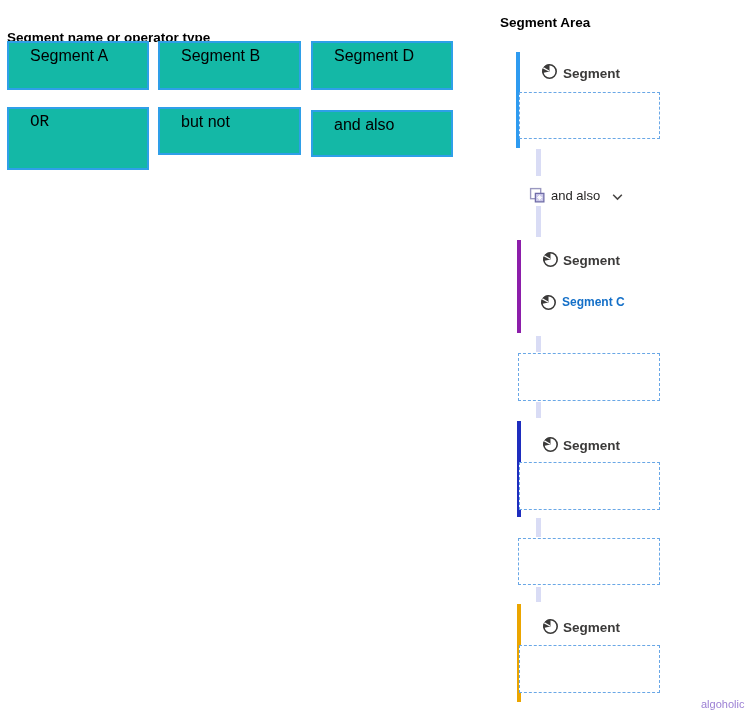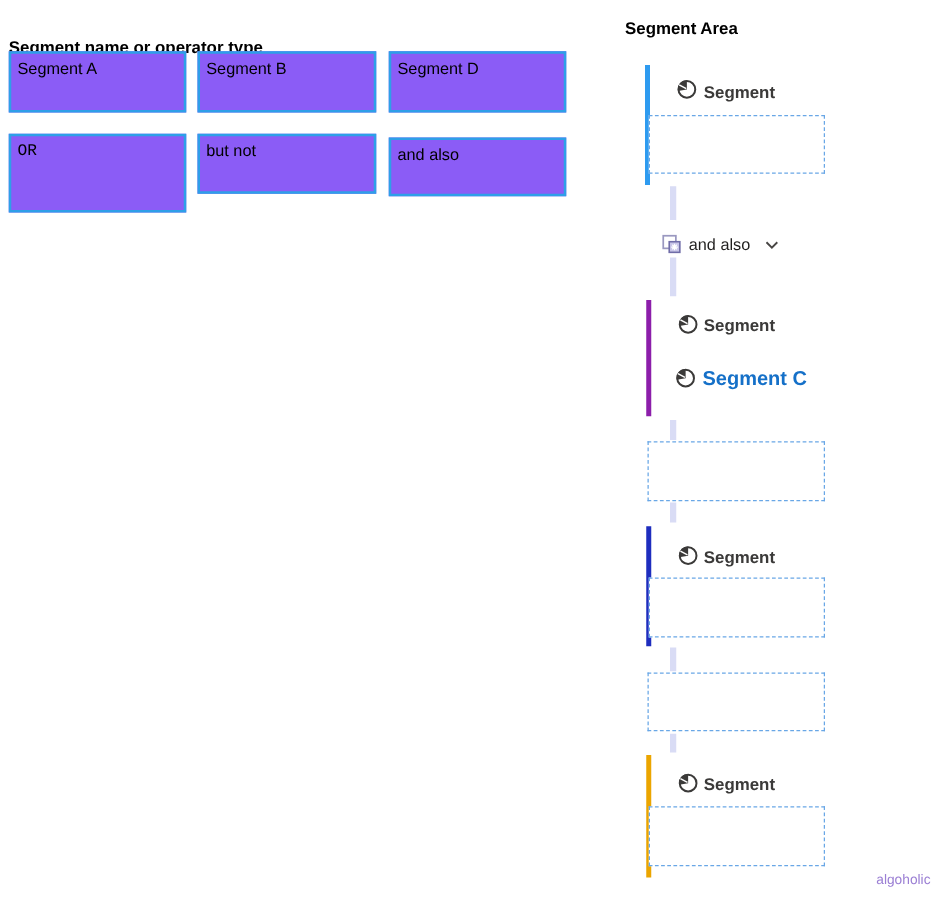--- a/index.html
+++ b/index.html
@@ -4,22 +4,22 @@
 <style>
   * { margin:0; padding:0; box-sizing:border-box; }
   html,body { background:#fff; }
   body { font-family:"Liberation Sans", sans-serif; }
   .canvas { position:relative; width:755px; height:718px; background:#fff; overflow:hidden; }
 
   .panel-title { position:absolute; font-size:13.5px; font-weight:700; color:#000; white-space:nowrap; }
   .lp-title { left:7px; top:30px; }
   .aa-title { left:500px; top:15px; }
 
-  .tile { position:absolute; background:#8b5cf6; border:2.5px solid var(--c,#2E9FE8);
-          font-size:13px; color:#000; padding:4px 5px; cursor:grab; }
+  .tile { position:absolute; background:#14b8a6; border:2.5px solid var(--c,#2E9FE8);
+          font-size:16px; color:#000; padding:4px 21px; cursor:grab; }
   .t1 { left:7px;   top:41px;  width:142px; height:49px; }
   .t2 { left:158px; top:41px;  width:143px; height:49px; }
   .t3 { left:311px; top:41px;  width:142px; height:49px; }
   .t4 { left:7px;   top:107px; width:142px; height:63px;font-family:Liberation Mono, monospace; }
   .t5 { left:158px; top:107px; width:143px; height:48px; }
   .t6 { left:311px; top:110px; width:142px; height:47px; }
 
   .bar  { position:absolute; width:3.5px; background:var(--c,#888); }
   .g1bar { left:516px; top:52px;  height:96px; }
   .g2bar { left:517px; top:240px; height:93px; }
@@ -36,21 +36,21 @@
 
   .dz { position:absolute; border:1px dashed var(--c,#69A7E6); background:#fff; }
   .dz1 { left:519px; top:92px;  width:141px; height:47px; }
   .dz2 { left:518px; top:353px; width:142px; height:48px; }
   .dz3 { left:519px; top:462px; width:141px; height:48px; }
   .dz4 { left:518px; top:538px; width:142px; height:47px; }
   .dz5 { left:519px; top:645px; width:141px; height:48px; }
 
   .icon { position:absolute; width:17px; height:17px; }
   .seg-label { position:absolute; font-size:13.5px; font-weight:600; color:var(--c,#3B3A39); white-space:nowrap; }
-  .placed-label { position:absolute; font-size:16px; font-weight:700; color:var(--c,#1570C8); white-space:nowrap; }
+  .placed-label { position:absolute; font-size:12px; font-weight:700; color:var(--c,#1570C8); white-space:nowrap; }
 
   .op-label { position:absolute; left:551px; top:188px; font-size:13px; color:#201F1E; white-space:nowrap; }
   .op-icon { left:529px; top:187px; }
   .chev { position:absolute; left:611px; top:190px; width:13px; height:13px; cursor:pointer; }
 
   .watermark { position:absolute; left:701px; top:698px; font-size:11px; color:var(--c,#9B7FD4); white-space:nowrap; }
 
   .i-g1 { left:541px; top:63px; }  .l-g1 { left:563px; top:66px; }
   .i-g2a { left:542px; top:251px; } .l-g2a { left:563px; top:253px; }
   .i-g2b { left:540px; top:294px; } .l-g2b { left:562px; top:295px; }

